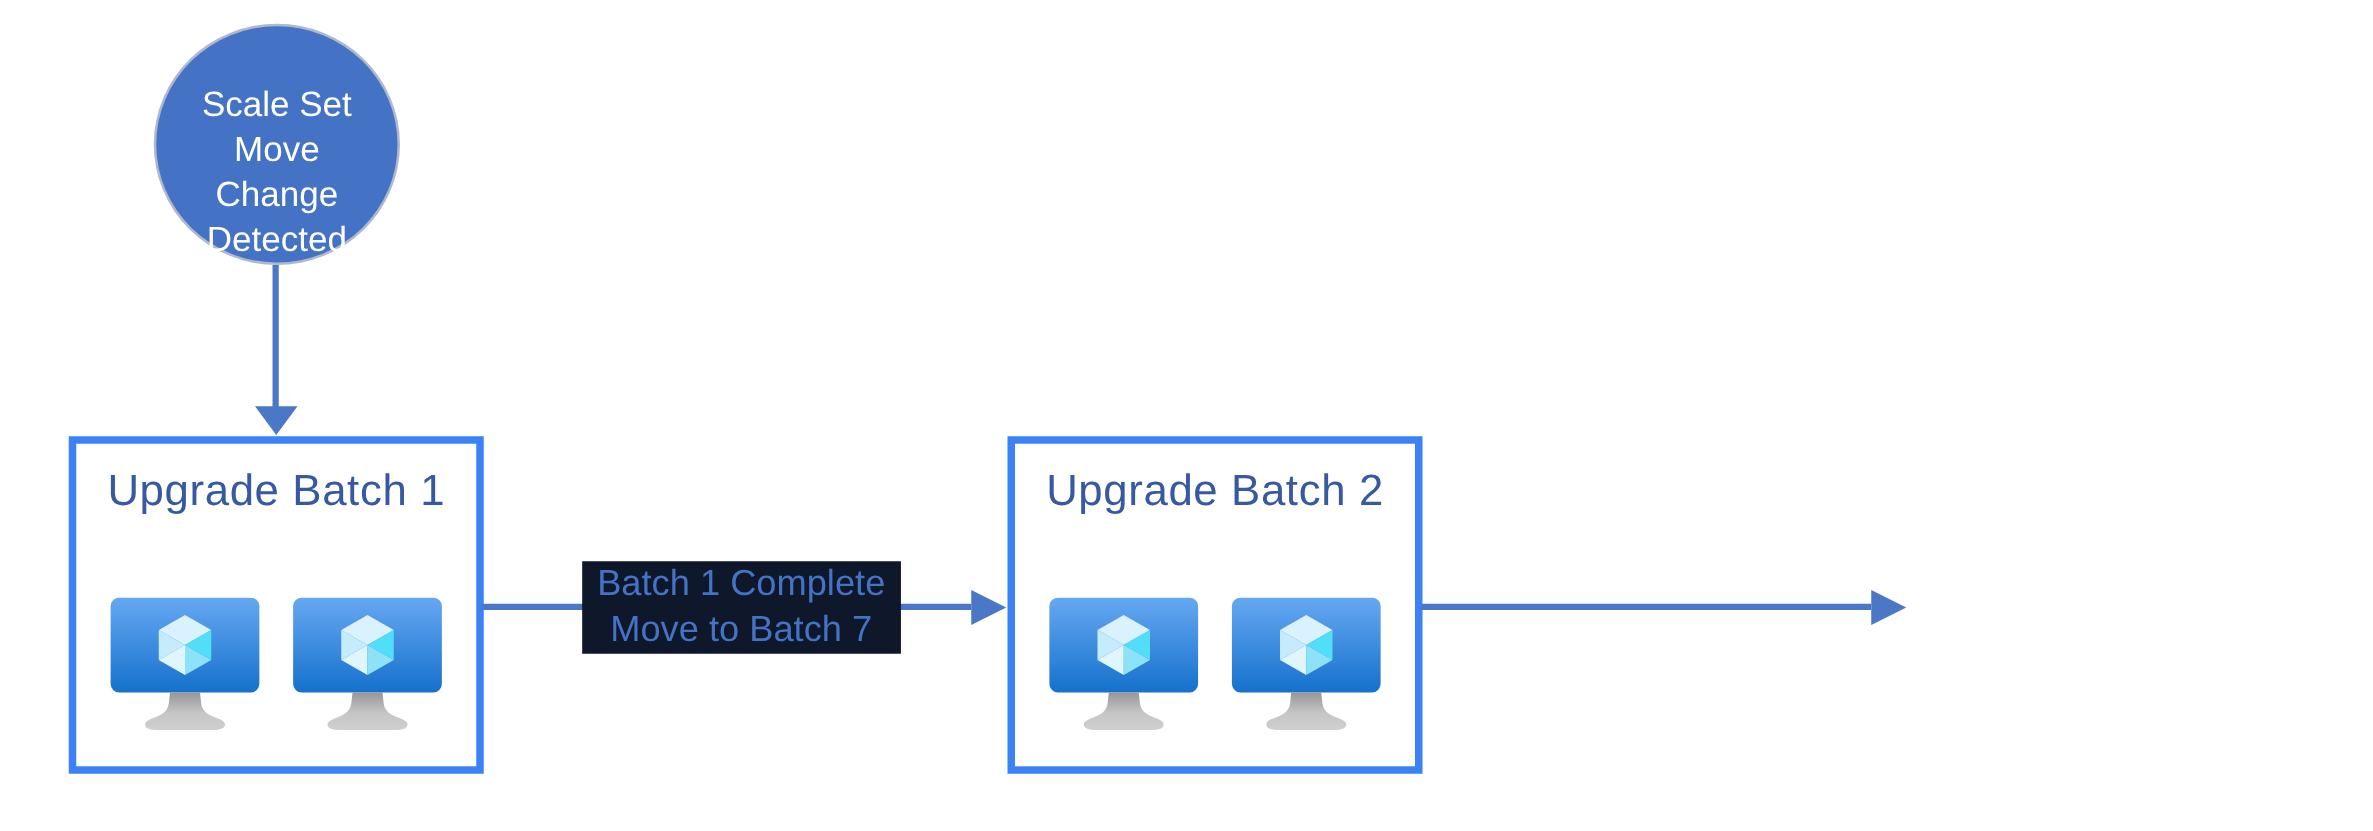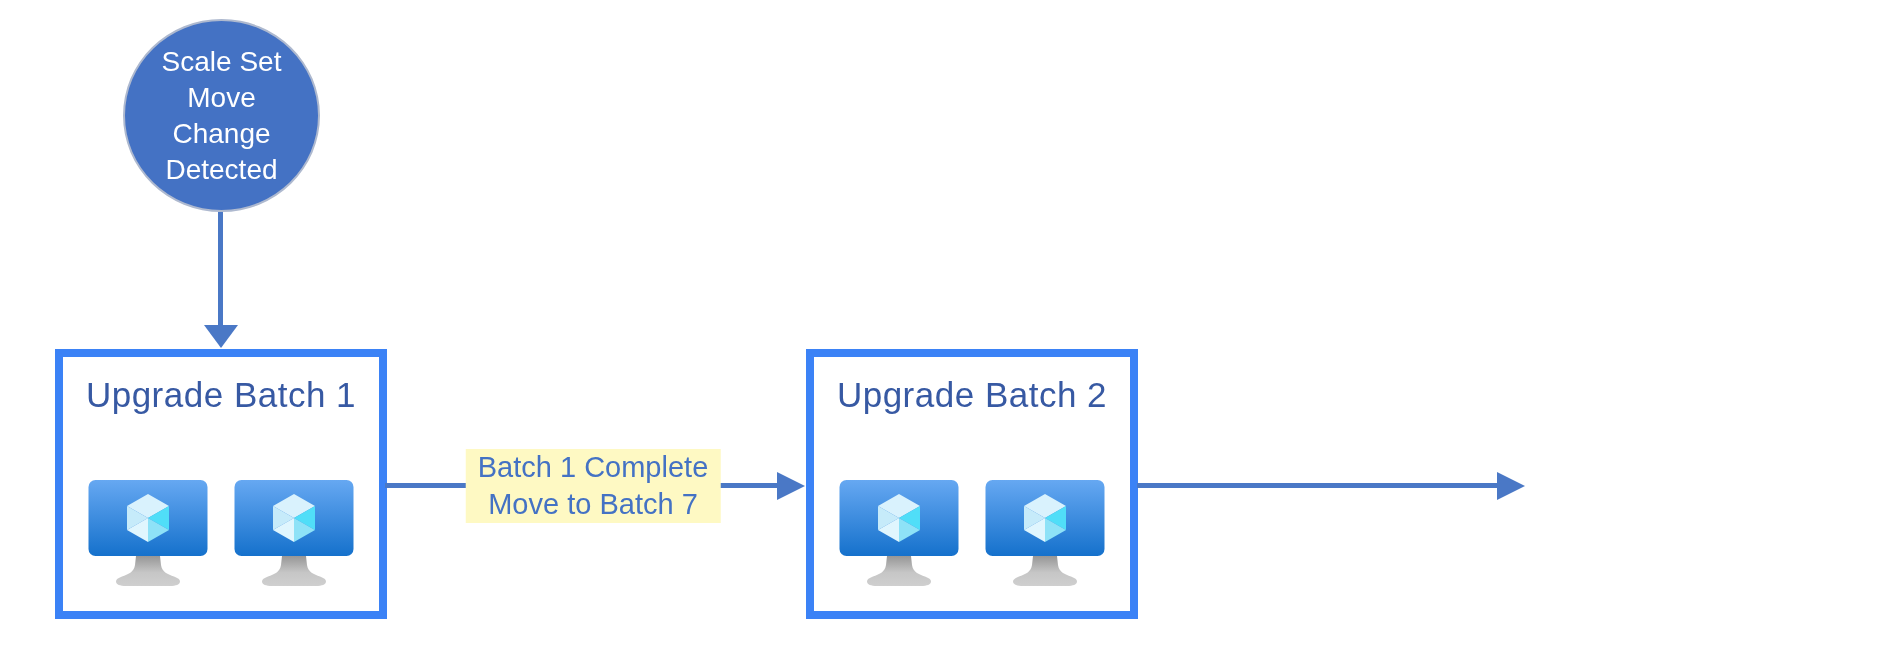--- a/index.html
+++ b/index.html
@@ -17,21 +17,21 @@
     position: absolute;
     left: 123px; top: 19px;
     width: 197px; height: 193px;
     border-radius: 50%;
     background: #4472C4;
     border: 2px solid #AEB9CF;
     box-sizing: border-box;
     display: flex;
     flex-direction: column;
     align-items: center;
-    justify-content: center;
+    justify-content: flex-end;
     color: #FFFFFF;
     font-size: 28px;
     line-height: 36px;
     text-align: center;
   }
 
   
   .v-line {
     position: absolute;
     left: 218px; top: 212px;
@@ -46,21 +46,21 @@
     border-right: 17px solid transparent;
     border-top: 23px solid #4A78C6;
   }
 
   
   .batch-box {
     position: absolute;
     top: 349px;
     width: 332px; height: 270px;
     box-sizing: border-box;
-    border: 8px solid #3b82f6;
+    border: 6px solid #3b82f6;
     background: #ffffff;
   }
   .box-1 { left: 55px; }
   .box-2 { left: 806px; }
   .box-3 { left: 1525px; }
   .box-title {
     margin-top: 16px;
     text-align: center;
     font-size: 35px;
     line-height: 44px;
@@ -93,21 +93,21 @@
     border-top: 14px solid transparent;
     border-bottom: 14px solid transparent;
     border-left: 28px solid #4A78C6;
   }
   .h-head.a1 { left: 777px; }
   .h-head.a2 { left: 1497px; }
 
   .arrow-label {
     position: absolute;
     transform: translate(-50%, -50%);
-    background: #fef9c3;
+    background: #0f172a;
     color: #4472C4;
     font-size: 29px;
     line-height: 37px;
     text-align: center;
     padding: 0 12px;
     white-space: nowrap;
   }
   .arrow-label.l1 { left: 593px; top: 486px; }
   .arrow-label.l2 { left: 1331px; top: 486px; }
 

